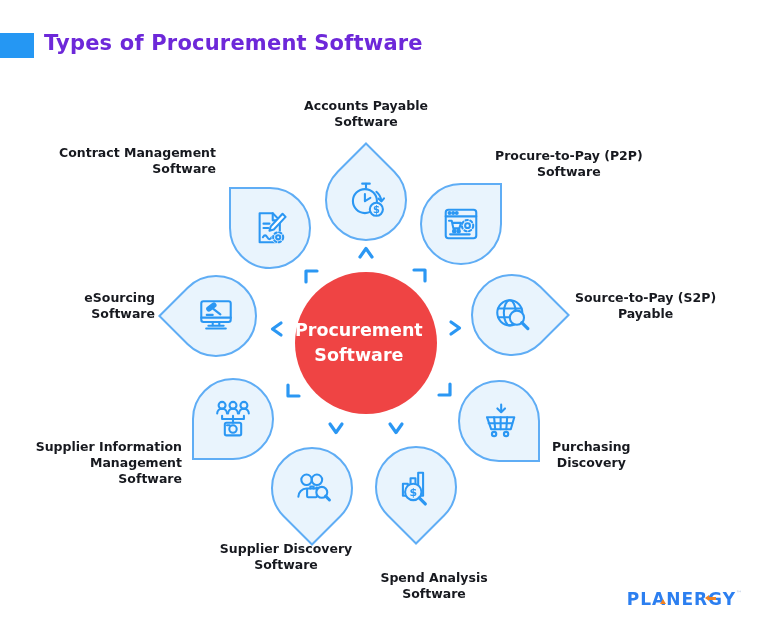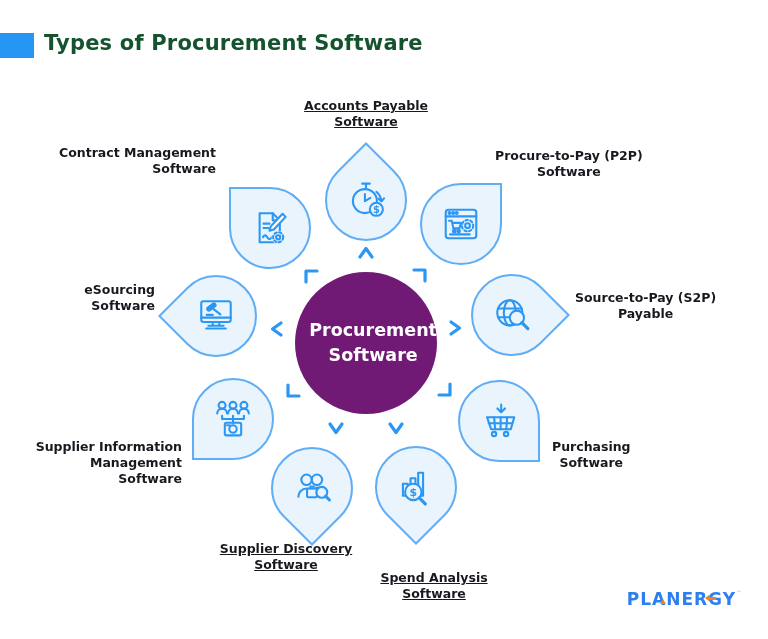--- a/index.html
+++ b/index.html
@@ -3,26 +3,26 @@
 <meta charset="utf-8">
 <style>
   html,body{margin:0;padding:0;background:#ffffff;}
   body{width:768px;height:639px;position:relative;overflow:hidden;
        font-family:"DejaVu Sans","Liberation Sans",sans-serif;}
   .canvas{position:absolute;inset:0;background:#ffffff;}
 
   
   .title-square{position:absolute;left:0;top:33px;width:34px;height:25px;background:#2597f3;}
   .page-title{position:absolute;left:44px;top:31px;font-size:21px;font-weight:800;
-              color:#14532d;letter-spacing:.2px;}
+              color:#6d28d9;letter-spacing:.2px;}
 
   
   .center-circle{position:absolute;left:295px;top:272px;width:142px;height:142px;
-                 border-radius:50%;background:#701a75;display:flex;align-items:center;
-                 justify-content:flex-end;text-align:center;}
+                 border-radius:50%;background:#ef4444;display:flex;align-items:center;
+                 justify-content:flex-start;text-align:center;}
   .center-label{color:#ffffff;font-size:17.5px;font-weight:600;line-height:25px;
                 white-space:pre-line;}
 
   
   .petal{position:absolute;width:82px;height:82px;background:#e9f4fd;
          border:2px solid #5fadf5;box-sizing:border-box;
          border-radius:50% 50% 50% 0;}
   .rot0  {transform:rotate(0deg);}     
   .rot45 {transform:rotate(45deg);}    
   .rot90 {transform:rotate(90deg);}    
@@ -36,21 +36,21 @@
   svg.node-icon{position:absolute;width:48px;height:48px;stroke:#2b97f3;fill:none;
                 stroke-width:1.9;stroke-linecap:round;stroke-linejoin:round;}
 
   
   svg.marker{position:absolute;width:20px;height:20px;stroke:#2b97f3;fill:none;
              stroke-width:3.2;stroke-linecap:round;stroke-linejoin:round;}
 
   
   .node-label{position:absolute;font-size:12.5px;font-weight:700;line-height:16px;
               color:#17191f;white-space:pre-line;text-align:center;}
-  .ta-c{text-align:center;text-decoration:underline;}
+  .ta-c{text-align:center;}
   .ta-r{text-align:right;}
 
   
   .logo{position:absolute;right:26px;top:589px;font-size:17px;font-weight:800;
         color:#2c7ff0;letter-spacing:1px;}
   .logo .tm{font-size:6px;font-weight:400;vertical-align:top;color:#9fb6d8;letter-spacing:0;}
   .logo-a-mark{position:absolute;left:33px;top:9.5px;width:0;height:0;
         border-left:3.5px solid transparent;border-right:3.5px solid transparent;
         border-bottom:5px solid #f08224;}
   .logo-g-mark{position:absolute;left:82px;top:7.5px;width:7px;height:3px;background:#f08224;}
@@ -214,29 +214,29 @@
       <polyline points="4,15 4,4 15,4"></polyline>
     </svg>
 
   <div class="node-label ta-c" style="left:246px;top:98px;width:240px">Accounts Payable
 Software</div>
   <div class="node-label" style="left:495px;top:148px">Procure-to-Pay (P2P)
 Software</div>
   <div class="node-label" style="left:575px;top:290px">Source-to-Pay (S2P)
 Payable</div>
   <div class="node-label" style="left:552px;top:439px">Purchasing
-Software</div>
+Discovery</div>
   <div class="node-label ta-c" style="left:334px;top:570px;width:200px">Spend Analysis
 Software</div>
   <div class="node-label ta-c" style="left:186px;top:541px;width:200px">Supplier Discovery
 Software</div>
   <div class="node-label ta-r" style="right:586px;top:439px;width:160px">Supplier Information
 Management
 Software</div>
-  <div class="node-label ta-r" style="right:613px;top:282px;width:130px">eSourcing
+  <div class="node-label ta-r" style="right:613px;top:290px;width:130px">eSourcing
 Software</div>
   <div class="node-label ta-r" style="right:552px;top:145px;width:180px">Contract Management
 Software</div>
 
   <div class="logo">
     <span>PLANERGY</span><span class="tm">™</span>
     <span class="logo-a-mark"></span>
     <span class="logo-g-mark"></span>
   </div>
 

